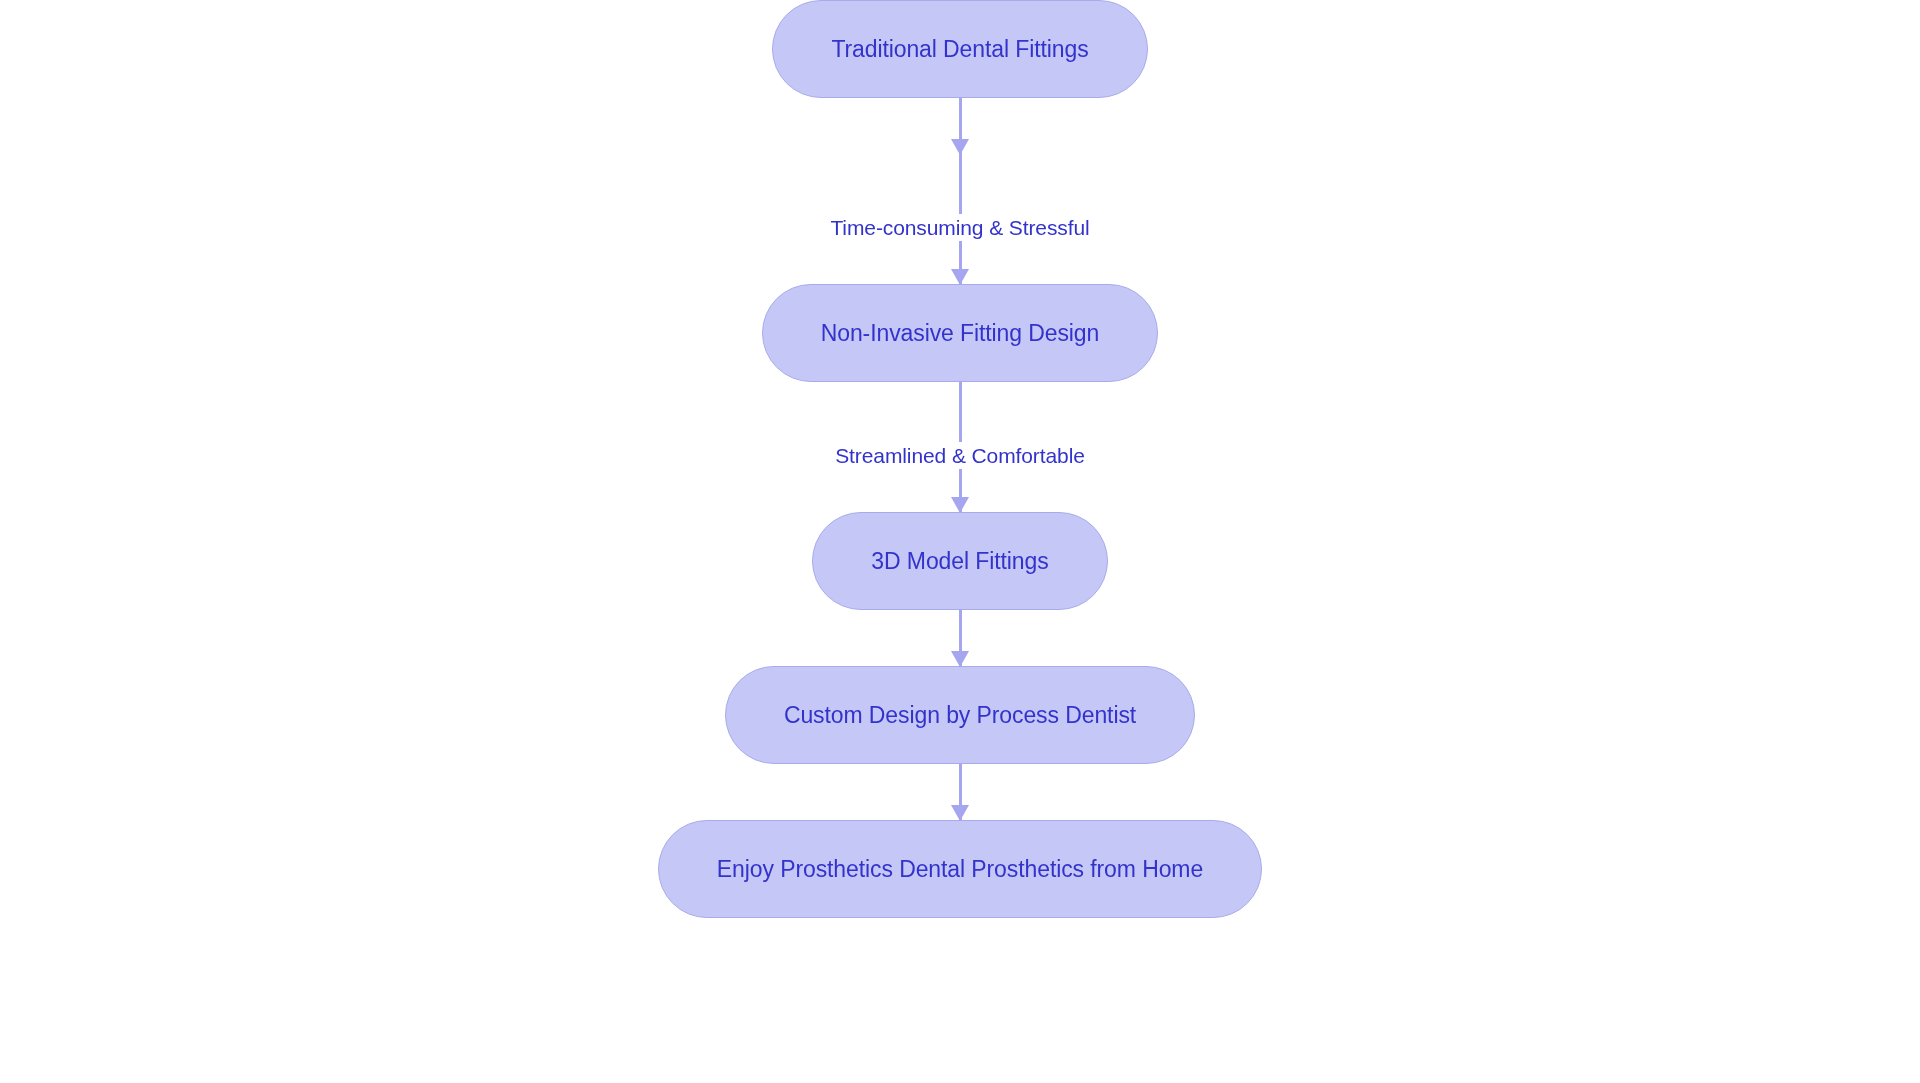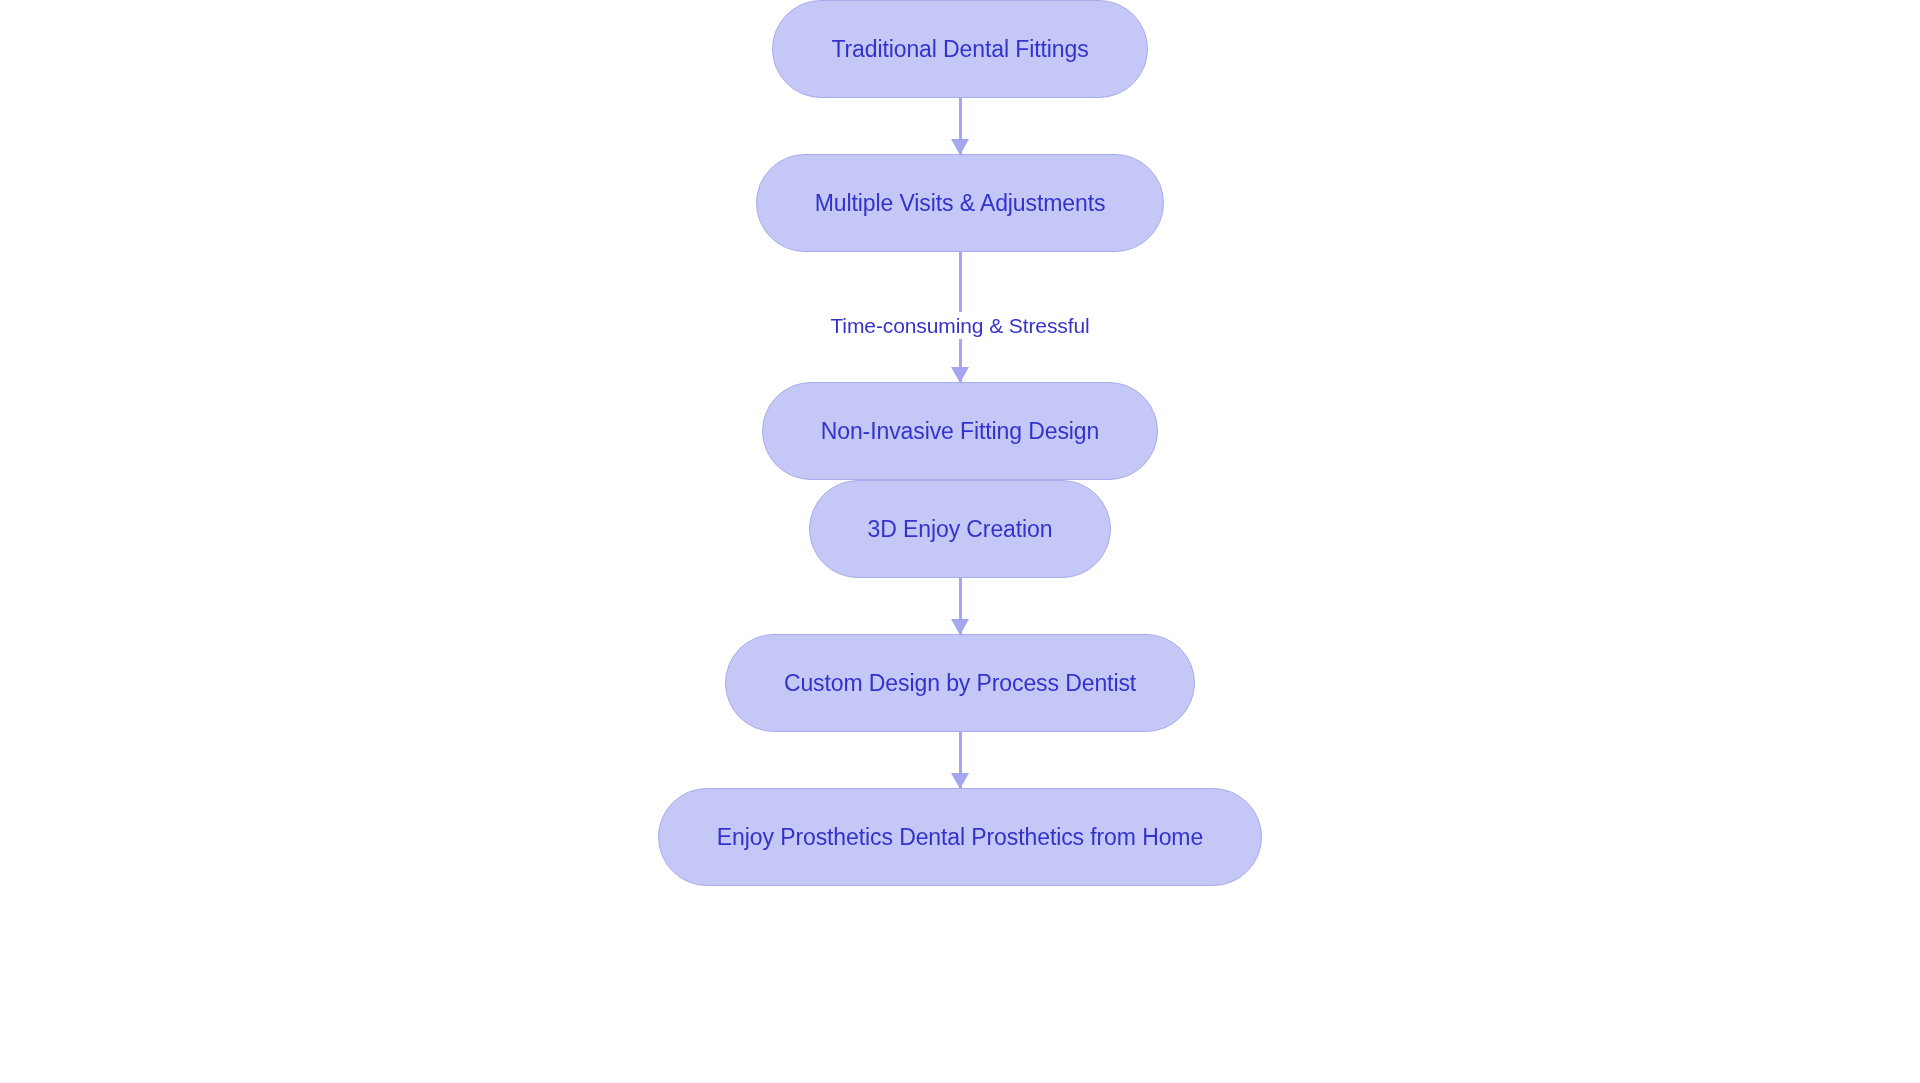--- a/index.html
+++ b/index.html
@@ -97,37 +97,39 @@
 
     <div class="node">
       <span>Traditional Dental Fittings</span>
     </div>
 
     <div class="connector conn-plain">
       <span class="line"></span>
       <span class="arrowhead"></span>
     </div>
 
-    <div class="node">
-      <span>Multiple Visits &amp; Adjustments</span>
-    </div>
 
     <div class="connector conn-labeled">
       <span class="line"></span>
       <span class="arrowhead"></span>
       <span class="edge-label">Time-consuming &amp; Stressful</span>
     </div>
 
     <div class="node">
       <span>Non-Invasive Fitting Design</span>
     </div>
 
+    <div class="connector conn-labeled">
+      <span class="line"></span>
+      <span class="arrowhead"></span>
+      <span class="edge-label">Streamlined &amp; Comfortable</span>
+    </div>
 
     <div class="node">
-      <span>3D Enjoy Creation</span>
+      <span>3D Model Fittings</span>
     </div>
 
     <div class="connector conn-plain">
       <span class="line"></span>
       <span class="arrowhead"></span>
     </div>
 
     <div class="node">
       <span>Custom Design by Process Dentist</span>
     </div>

